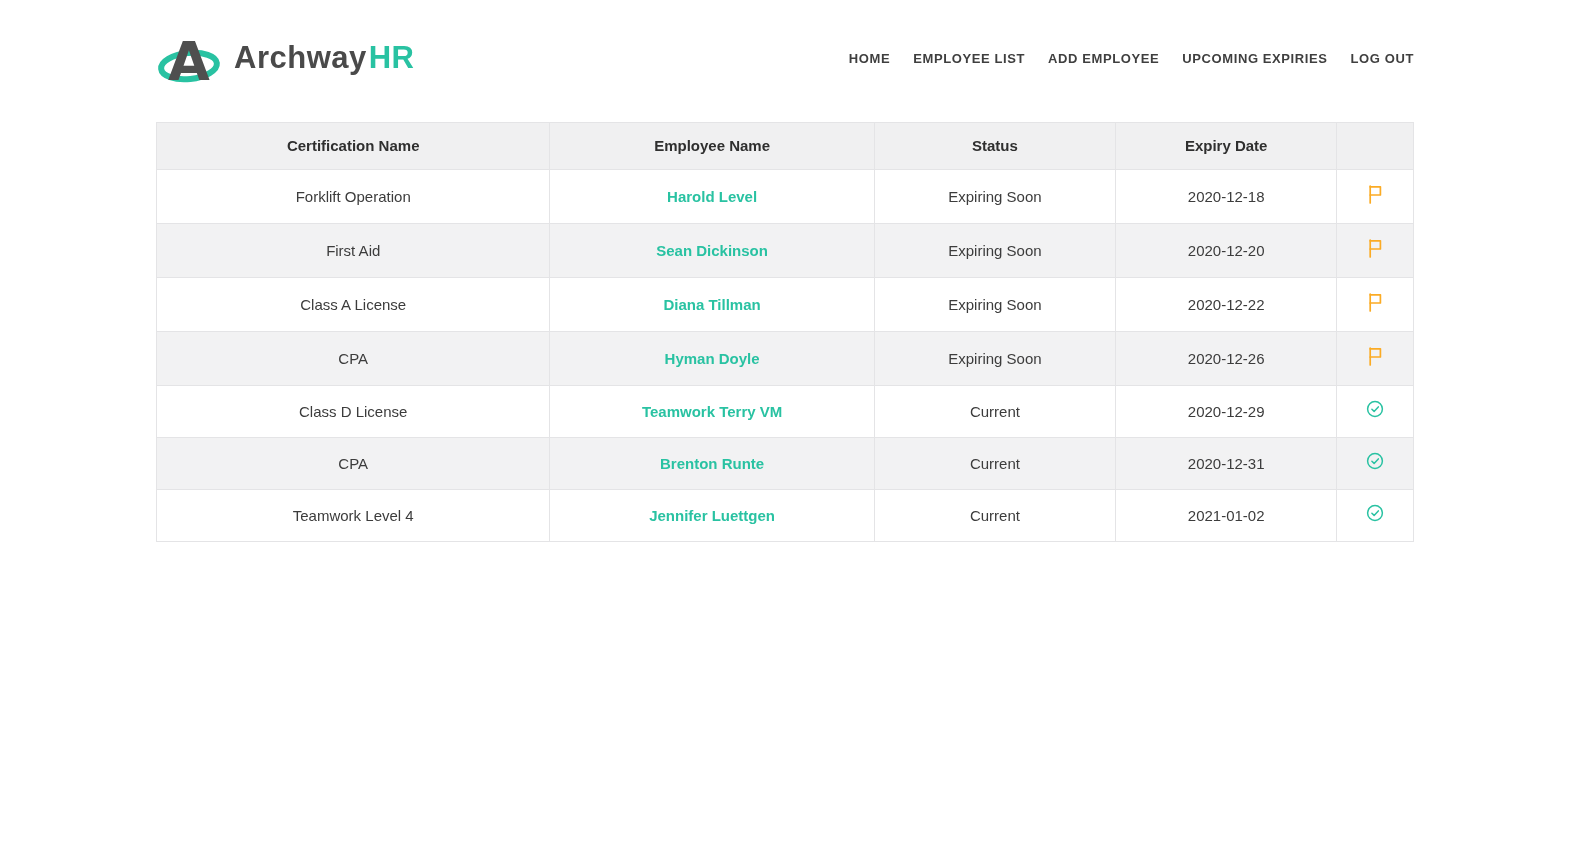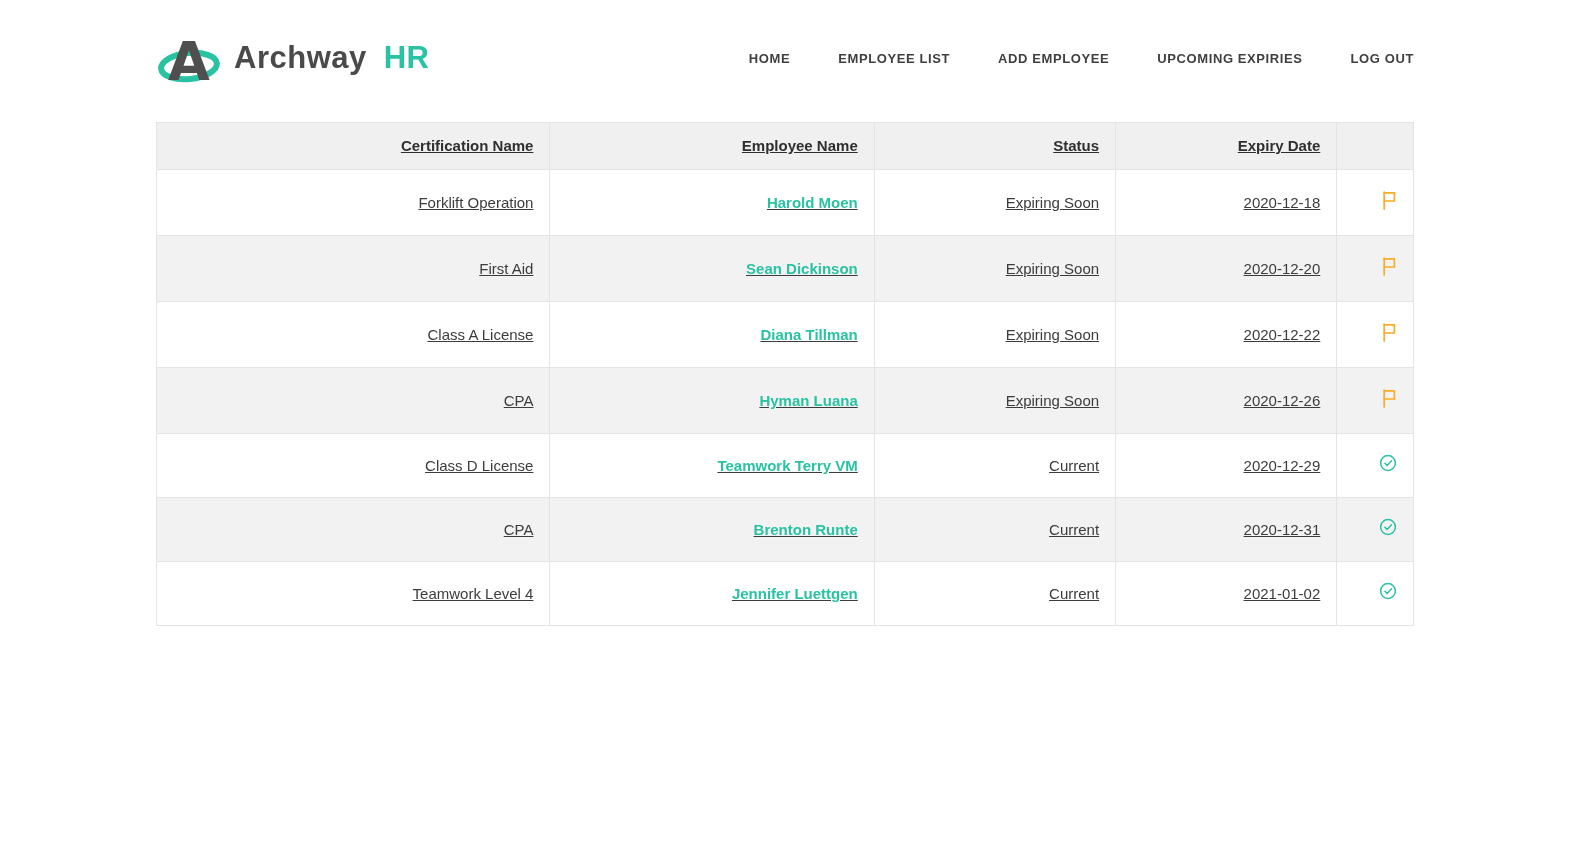--- a/index.html
+++ b/index.html
@@ -23,23 +23,23 @@
   }
   .brand { display: flex; align-items: center; text-decoration: none; cursor: pointer; }
   .brand-mark { display: block; }
   .brand-text {
     margin-left: 12px;
     font-size: 31px;
     font-weight: bold;
     letter-spacing: 0.5px;
     color: var(--logo-text, #4a4a4a);
   }
-  .brand-text .suffix { color: var(--accent, #2bc0a1); margin-left: 17px; }
-
-  .main-nav { display: flex; align-items: center; gap: 48px; }
+  .brand-text .suffix { color: var(--accent, #2bc0a1); margin-left: 2px; }
+
+  .main-nav { display: flex; align-items: center; gap: 23px; }
   .main-nav a {
     text-decoration: none;
     font-size: 13px;
     font-weight: bold;
     letter-spacing: 0.6px;
     color: var(--nav, #3f3f3f);
     text-transform: uppercase;
     white-space: nowrap;
   }
 
@@ -54,32 +54,31 @@
 
   table.cert-table {
     margin-top: 32px;
     width: 100%;
     border-collapse: collapse;
     font-size: 15px;
     color: var(--text, #3c3c3c);
   }
   .cert-table th, .cert-table td {
     border: 1px solid var(--table-border, #e4e4e6);
-    text-align: right;
+    text-align: center;
     vertical-align: middle;
-    text-decoration: underline;
   }
   .cert-table thead th {
     background: var(--header-bg, #f0f0f1);
     font-weight: bold;
     padding: 13px 16px;
     line-height: 20px;
     color: #2f2f2f;
   }
-  .cert-table tbody td { padding: 20px 16px; line-height: 21px; }
+  .cert-table tbody td { padding: 14px 16px; line-height: 21px; }
   .cert-table tbody tr:nth-child(even) { background: var(--row-stripe, #f2f2f3); }
 
   .col-0 { width: 31.3%; }
   .col-1 { width: 25.8%; }
   .col-2 { width: 19.2%; }
   .col-3 { width: 17.6%; margin-top: 31px; }
   .col-4 { width: 6.1%; }
 
   a.employee-link {
     color: var(--accent, #2bc0a1);
@@ -119,21 +118,21 @@
           <th class="col-0">Certification Name</th>
           <th class="col-1">Employee Name</th>
           <th class="col-2">Status</th>
           <th class="col-3">Expiry Date</th>
           <th class="col-4"></th>
         </tr>
     </thead>
     <tbody>
         <tr>
           <td class="col-0">Forklift Operation</td>
-          <td class="col-1"><a href="#" class="employee-link">Harold Moen</a></td>
+          <td class="col-1"><a href="#" class="employee-link">Harold Level</a></td>
           <td class="col-2">Expiring Soon</td>
           <td class="col-3">2020-12-18</td>
           <td class="col-4"><span class="status-icon">
               <svg width="16" height="20" viewBox="0 0 16 20" xmlns="http://www.w3.org/2000/svg">
                 <path d="M3.2 2 V19" fill="none" stroke="#fbab24" stroke-width="1.7" stroke-linecap="round"></path>
                 <path d="M3.2 2.8 H13.4 V11 H3.2" fill="none" stroke="#fbab24" stroke-width="1.7" stroke-linejoin="round" stroke-linecap="round"></path>
               </svg>
             </span></td>
         </tr>
         <tr>
@@ -155,21 +154,21 @@
           <td class="col-3">2020-12-22</td>
           <td class="col-4"><span class="status-icon">
               <svg width="16" height="20" viewBox="0 0 16 20" xmlns="http://www.w3.org/2000/svg">
                 <path d="M3.2 2 V19" fill="none" stroke="#fbab24" stroke-width="1.7" stroke-linecap="round"></path>
                 <path d="M3.2 2.8 H13.4 V11 H3.2" fill="none" stroke="#fbab24" stroke-width="1.7" stroke-linejoin="round" stroke-linecap="round"></path>
               </svg>
             </span></td>
         </tr>
         <tr>
           <td class="col-0">CPA</td>
-          <td class="col-1"><a href="#" class="employee-link">Hyman Luana</a></td>
+          <td class="col-1"><a href="#" class="employee-link">Hyman Doyle</a></td>
           <td class="col-2">Expiring Soon</td>
           <td class="col-3">2020-12-26</td>
           <td class="col-4"><span class="status-icon">
               <svg width="16" height="20" viewBox="0 0 16 20" xmlns="http://www.w3.org/2000/svg">
                 <path d="M3.2 2 V19" fill="none" stroke="#fbab24" stroke-width="1.7" stroke-linecap="round"></path>
                 <path d="M3.2 2.8 H13.4 V11 H3.2" fill="none" stroke="#fbab24" stroke-width="1.7" stroke-linejoin="round" stroke-linecap="round"></path>
               </svg>
             </span></td>
         </tr>
         <tr>

